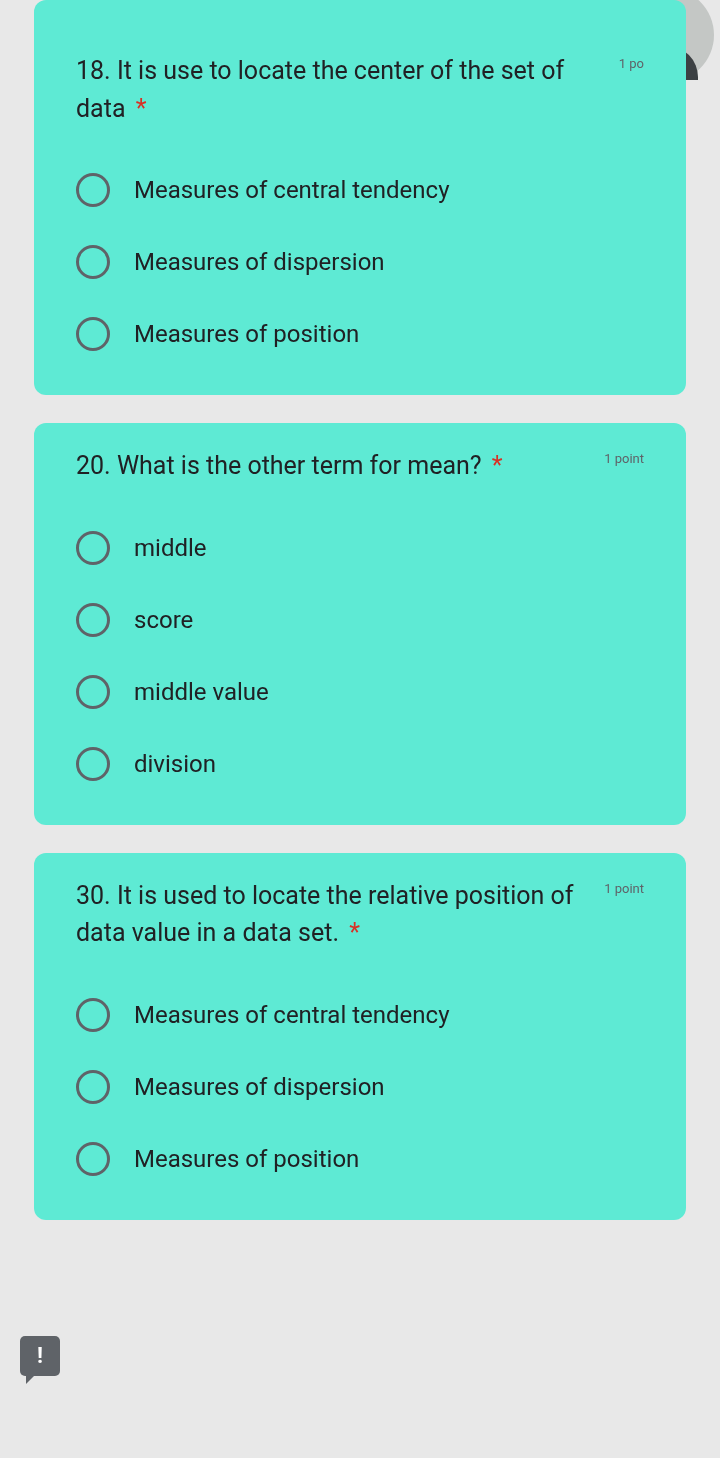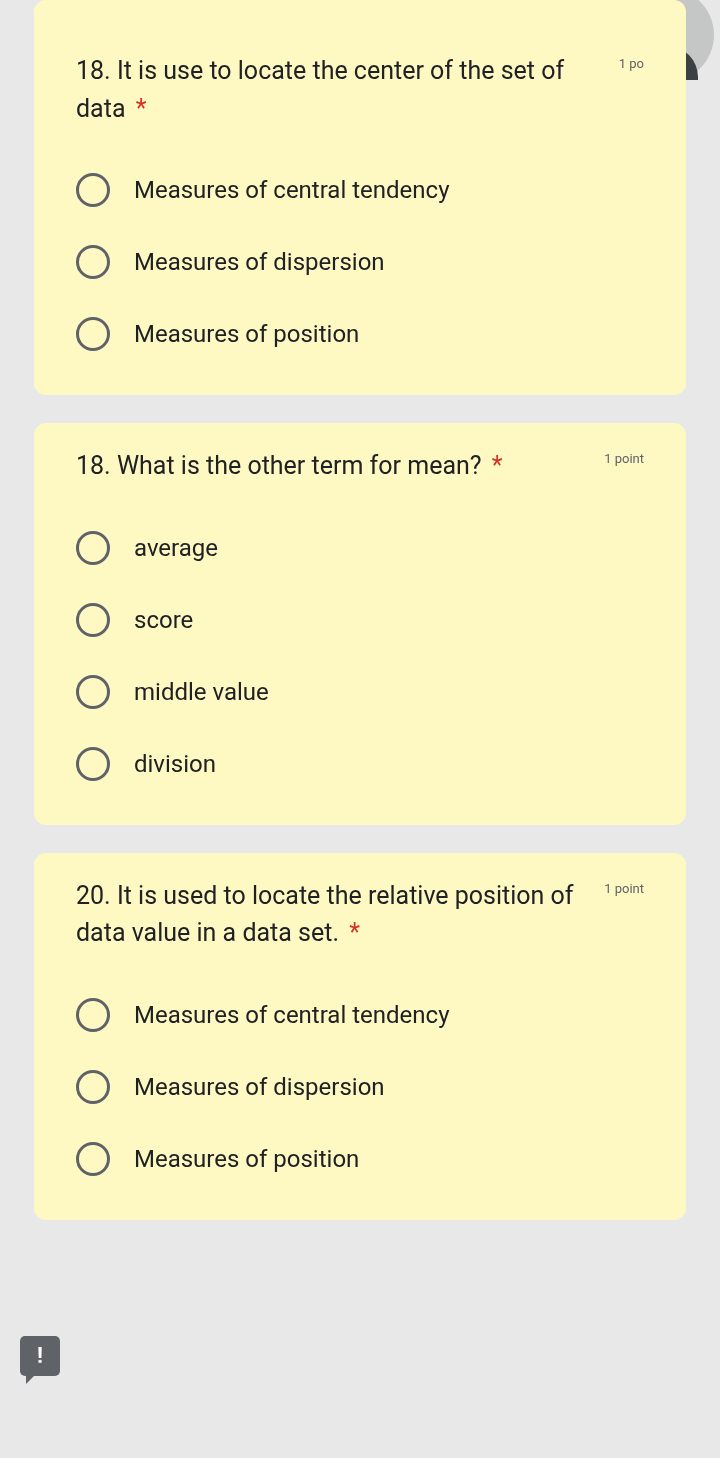--- a/index.html
+++ b/index.html
@@ -6,21 +6,21 @@
   body {
     font-family: Roboto, Arial, sans-serif;
     background: #e8e8e8;
     width: 720px;
     min-height: 1458px;
     position: relative;
     color: #202124;
   }
   .cards { padding: 0 34px; }
   .card {
-    background: #fef9c3;
+    background: #5eead4;
     border-radius: 12px;
     padding: 24px 42px 44px 42px;
     margin-bottom: 28px;
     position: relative;
   }
   .card:first-child { margin-top: 0; padding-top: 52px; }
   .q-header {
     display: flex;
     align-items: flex-start;
     gap: 10px;
@@ -163,47 +163,47 @@
     </div>
     <div class="opt">
       <div class="radio"></div>
       <div class="opt-label">Measures of position</div>
     </div>
   </div>
 
   <div class="card">
     <div class="q-header">
       <div class="q-text">
-        <span>18. What is the other term for mean?</span>
+        <span>20. What is the other term for mean?</span>
         <span class="req-star">*</span>
       </div>
       <div class="points">1 point</div>
     </div>
     <div class="opt">
       <div class="radio"></div>
-      <div class="opt-label">average</div>
+      <div class="opt-label">middle</div>
     </div>
     <div class="opt">
       <div class="radio"></div>
       <div class="opt-label">score</div>
     </div>
     <div class="opt">
       <div class="radio"></div>
       <div class="opt-label">middle value</div>
     </div>
     <div class="opt">
       <div class="radio"></div>
       <div class="opt-label">division</div>
     </div>
   </div>
 
   <div class="card">
     <div class="q-header">
       <div class="q-text">
-        <span>20. It is used to locate the relative position of data value in a data set.</span>
+        <span>30. It is used to locate the relative position of data value in a data set.</span>
         <span class="req-star">*</span>
       </div>
       <div class="points">1 point</div>
     </div>
     <div class="opt">
       <div class="radio"></div>
       <div class="opt-label">Measures of central tendency</div>
     </div>
     <div class="opt">
       <div class="radio"></div>

